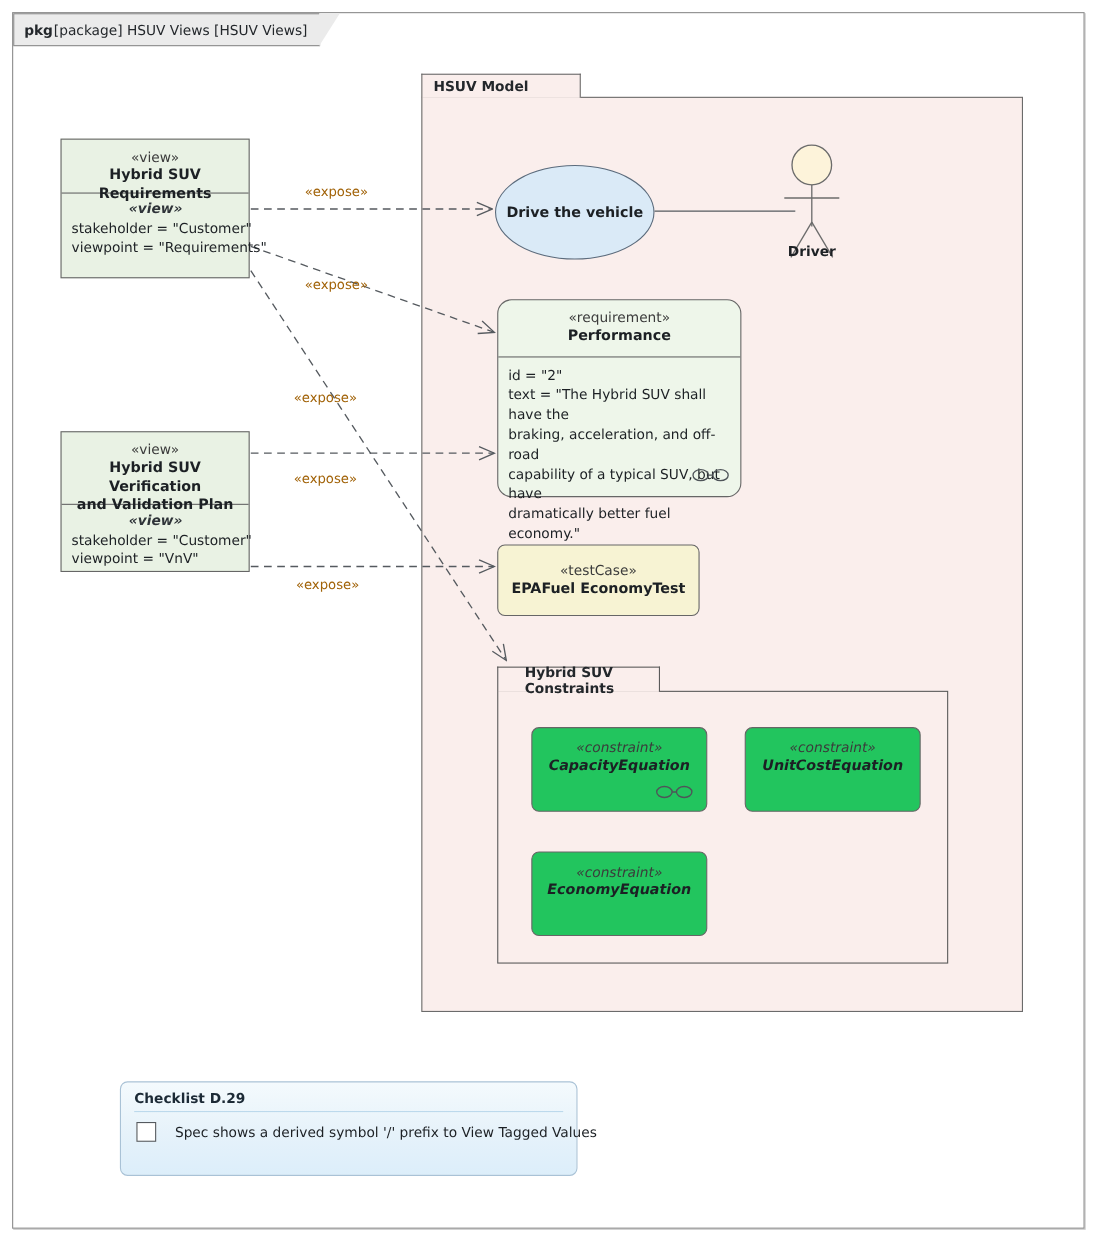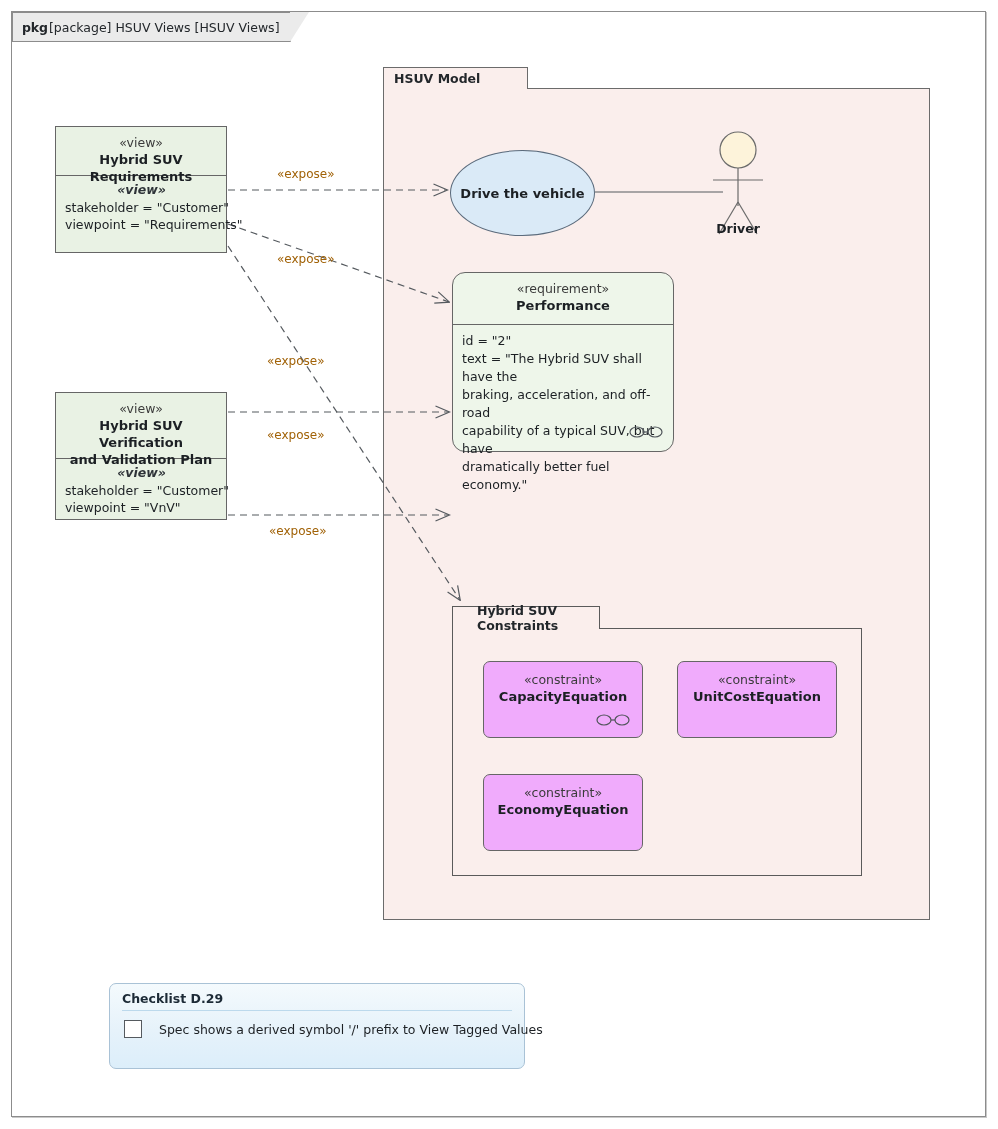--- a/index.html
+++ b/index.html
@@ -129,21 +129,21 @@
   .node .compartment .prop{
     display:block;text-align:left;
     font-size:12.5px;color:#1c2024;
     line-height:17px;white-space:nowrap;
   }
 
   
   .fill-view{background:#e9f2e4;}
   .fill-req{background:#eef6ea;}
   .fill-test{background:#f7f3d3;}
-  .fill-constraint{background:#f0abfc;}
+  .fill-constraint{background:#22c55e;font-style:italic;}
 
   
   #view-req{left:55px;top:126px;width:172px;height:127px;}
   #view-req .hdr{height:48px;}
   #view-vnv{left:55px;top:392px;width:172px;height:128px;}
   #view-vnv .hdr{height:65px;}
 
   
   #req-perf{left:452px;top:272px;width:222px;height:180px;border-radius:13px;}
   #req-perf .hdr{height:51px;}
@@ -322,20 +322,26 @@
       <div class="reqtext">capability of a typical SUV, but have</div>
       <div class="reqtext">dramatically better fuel economy."</div>
     </div>
     <svg class="chain" style="left:176px;top:152px;" viewBox="0 0 34 14">
       <ellipse cx="8" cy="7" rx="7" ry="5" fill="none" stroke="#4f5459" stroke-width="1.2"></ellipse>
       <ellipse cx="26" cy="7" rx="7" ry="5" fill="none" stroke="#4f5459" stroke-width="1.2"></ellipse>
       <line x1="15" y1="7" x2="19" y2="7" stroke="#4f5459" stroke-width="1.2"></line>
     </svg>
   </div>
 
+  <div class="node rounded fill-test" id="test-epa">
+    <div class="hdr">
+      <div class="kw">«testCase»</div>
+      <div class="nm">EPAFuel EconomyTest</div>
+    </div>
+  </div>
 
   <div class="node rounded fill-constraint cnode" id="c-capacity">
     <div class="hdr">
       <div class="kw">«constraint»</div>
       <div class="nm">CapacityEquation</div>
     </div>
     <svg class="chain" style="left:112px;top:51px;" viewBox="0 0 34 14">
       <ellipse cx="8" cy="7" rx="7" ry="5" fill="none" stroke="#4f5459" stroke-width="1.2"></ellipse>
       <ellipse cx="26" cy="7" rx="7" ry="5" fill="none" stroke="#4f5459" stroke-width="1.2"></ellipse>
       <line x1="15" y1="7" x2="19" y2="7" stroke="#4f5459" stroke-width="1.2"></line>

